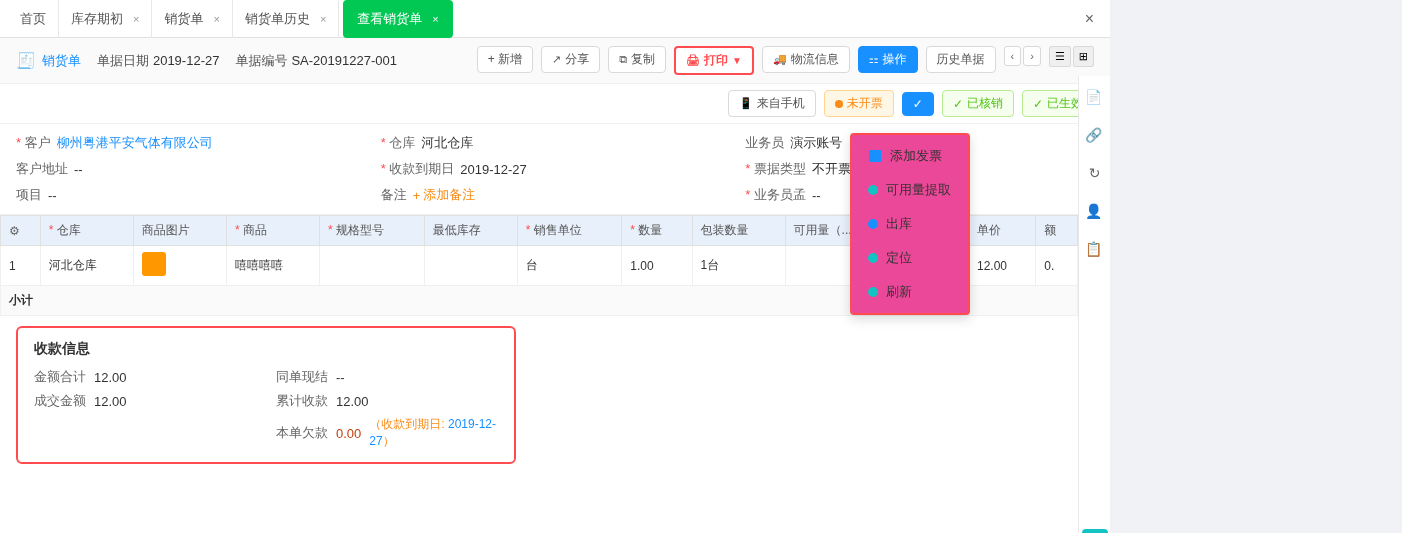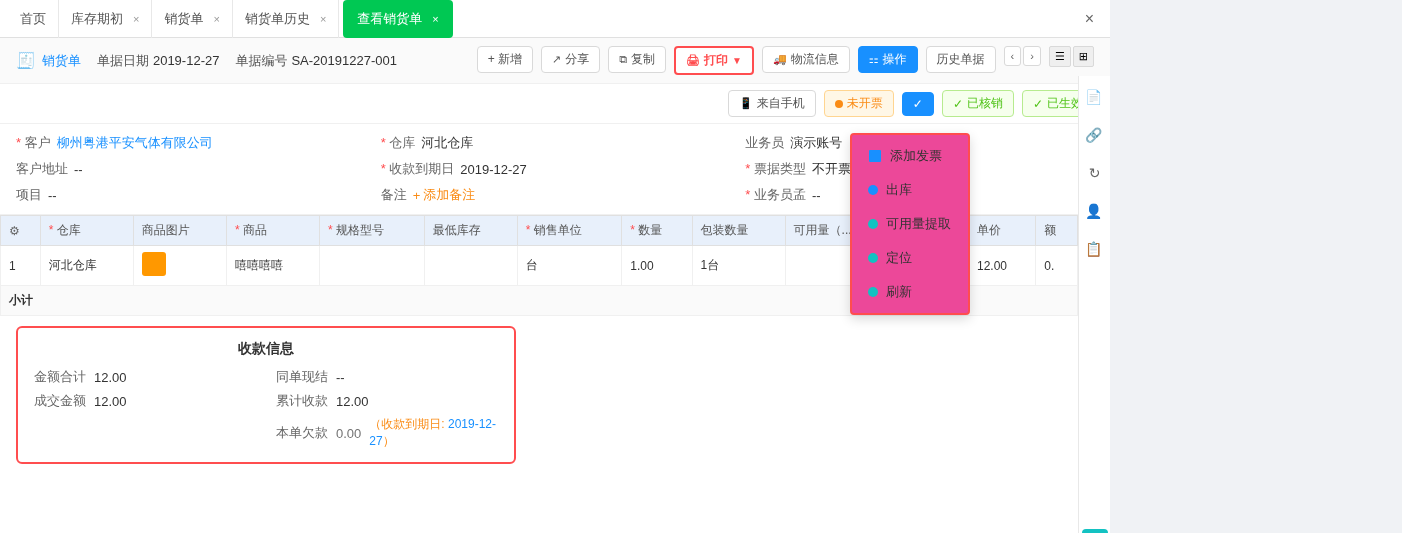--- a/index.html
+++ b/index.html
@@ -47,26 +47,26 @@
     .data-table { width: 100%; border-collapse: collapse; font-size: 12px; }
     .data-table th { background: #e8f0fb; padding: 6px 8px; text-align: left; border: 1px solid #e0e0e0; white-space: nowrap; font-weight: 500; color: #555; }
     .data-table td { padding: 6px 8px; border: 1px solid #f0f0f0; white-space: nowrap; }
     .data-table tr:nth-child(even) td { background: #fafafa; }
     .data-table .subtotal td { background: #fffbe6; font-weight: 700; }
     .gear-icon { color: #666; cursor: pointer; }
     .product-img { width: 24px; height: 24px; background: #ff9800; display: inline-block; border-radius: 3px; }
 
     
     .summary-box { border: 2px solid #ff4d4f; border-radius: 6px; margin: 10px 16px; padding: 12px 16px; max-width: 500px; background: #fff; }
-    .summary-title { font-weight: bold; font-size: 14px; margin-bottom: 10px; text-align: center; }
+    .summary-title { font-weight: bold; font-size: 14px; margin-bottom: 10px; }
     .summary-grid { display: grid; grid-template-columns: 1fr 1fr; gap: 6px 20px; font-size: 13px; }
     .summary-item { display: flex; align-items: center; gap: 8px; }
     .summary-label { color: #666; white-space: nowrap; }
     .summary-value { color: #333; }
-    .summary-value.red { color: #737373; }
+    .summary-value.red { color: #c2410c; }
 
     
     .dropdown-menu { position: absolute; top: 95px; right: 140px; background: #ec4899; border: 2px solid #ff4d4f; border-radius: 4px; box-shadow: 0 4px 12px rgba(0,0,0,0.15); z-index: 100; min-width: 120px; padding: 4px 0; }
     .dropdown-item { display: flex; align-items: center; gap: 8px; padding: 8px 16px; cursor: pointer; font-size: 13px; color: #333; }
     .dropdown-item .dot { width: 10px; height: 10px; border-radius: 50%; display: inline-block; }
     .dot-blue { background: #1890ff; }
     .dot-cyan { background: #13c2c2; }
     .menu-icon { width: 14px; height: 14px; display: inline-flex; align-items: center; justify-content: center; }
     .icon-square { width: 12px; height: 12px; background: #1890ff; border-radius: 1px; }
 
@@ -304,26 +304,26 @@
     </div>
 
     <div class="dropdown-menu">
       <div class="dropdown-item">
         <span class="menu-icon">
           <span class="icon-square" style="background:#1890ff;"></span>
         </span>
         <span>添加发票</span>
       </div>
       <div class="dropdown-item">
+        <span class="dot dot-cyan"></span>
+        <span>可用量提取</span>
+      </div>
+      <div class="dropdown-item">
         <span class="dot dot-blue"></span>
         <span>出库</span>
-      </div>
-      <div class="dropdown-item">
-        <span class="dot dot-cyan"></span>
-        <span>可用量提取</span>
       </div>
       <div class="dropdown-item">
         <span class="dot dot-cyan"></span>
         <span>定位</span>
       </div>
       <div class="dropdown-item">
         <span class="dot dot-cyan"></span>
         <span>刷新</span>
       </div>
     </div>

